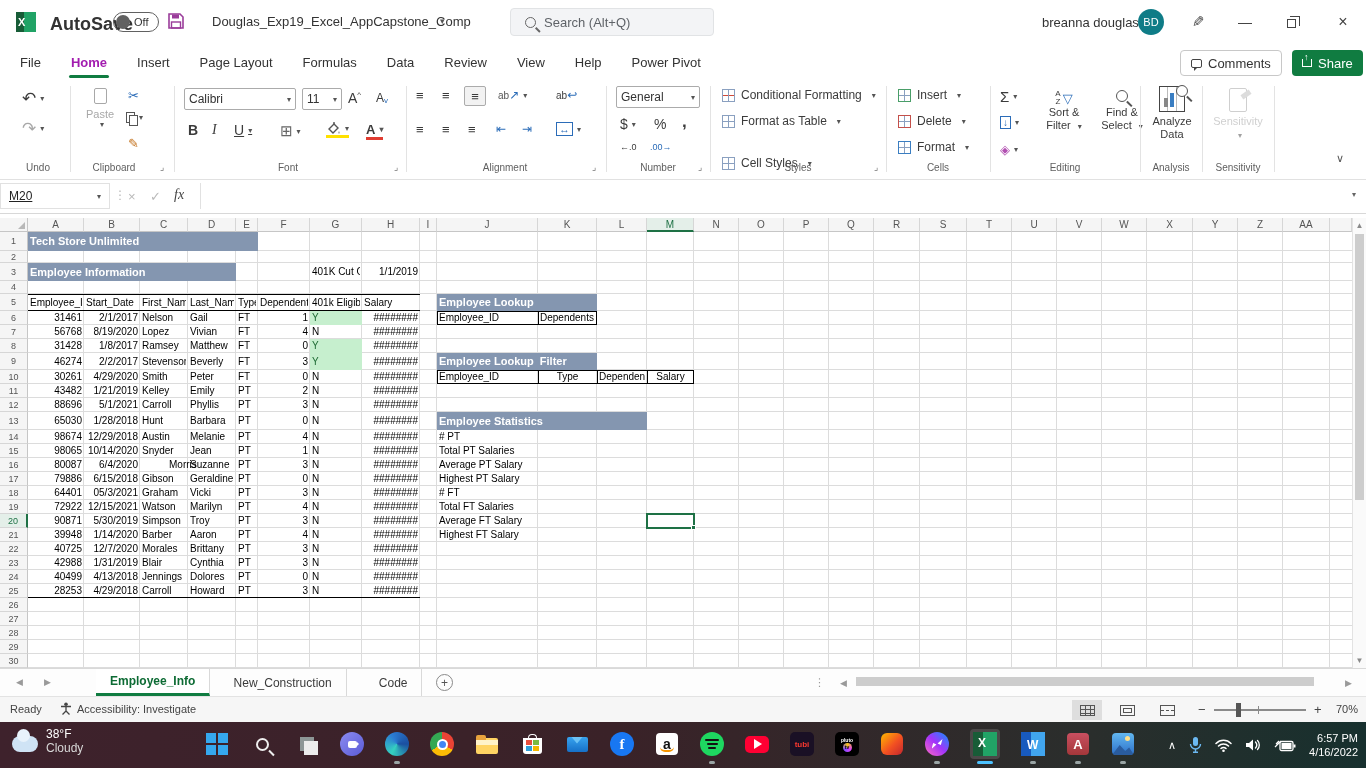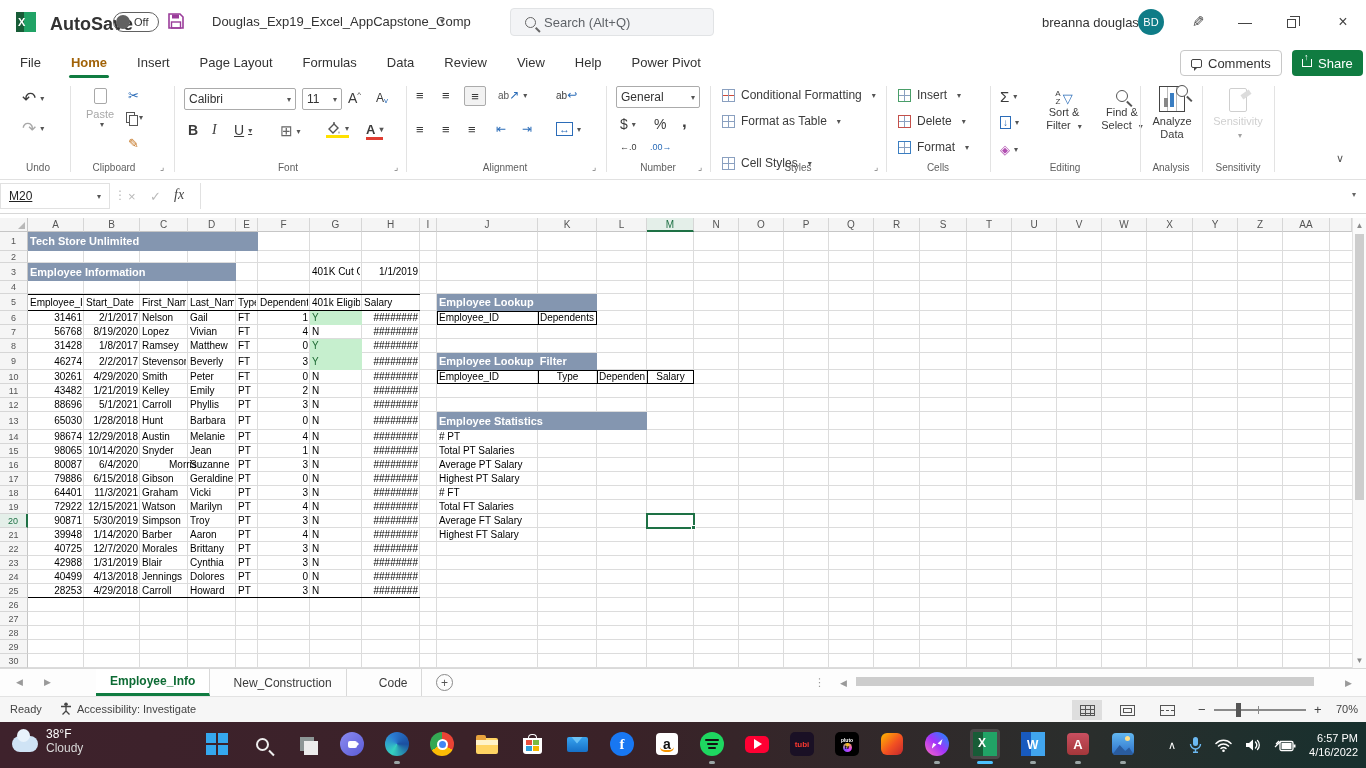--- a/index.html
+++ b/index.html
@@ -29,21 +29,21 @@
   #min-btn { left:1222px; font-size:14px; }
   #max-btn { left:1268px; }
   .restore-sq { width:9px; height:9px; border:1px solid #444; position:relative; background:#fff; margin-top:2px; }
   .restore-sq:before { content:""; position:absolute; left:2px; top:-4px; width:9px; height:9px; border:1px solid #444; border-bottom:none; border-left:none; }
   #close-btn { left:1320px; font-size:16px; }
 
   
   #ribbon-tabs { position:absolute; left:0; top:44px; width:1366px; height:36px; background:#fff; }
   #ribbon-tabs .tabs { position:absolute; left:18px; top:0; display:flex; gap:26px; height:36px; align-items:center; }
   .rtab { font-size:13px; color:#333; padding:0 2px; position:relative; height:36px; display:flex; align-items:center; }
-  .rtab.active { font-weight:bold; color:#a16207; }
+  .rtab.active { font-weight:bold; color:#a21caf; }
   .rtab.active:after { content:""; position:absolute; left:0; right:0; bottom:2px; height:3px; background:#107C41; border-radius:2px; }
   #comments-btn { position:absolute; left:1180px; top:6px; height:26px; padding:0 10px; border:1px solid #c8c8c8; border-radius:4px; display:flex; align-items:center; gap:6px; font-size:13px; color:#333; background:#fff; }
   .bubble { width:11px; height:9px; border:1.3px solid #444; border-radius:2px; position:relative; }
   .bubble:after { content:""; position:absolute; left:2px; bottom:-4px; border:2px solid transparent; border-top-color:#444; border-left-color:#444; }
   #share-btn { position:absolute; left:1292px; top:6px; height:26px; padding:0 10px; background:#107C41; border-radius:4px; display:flex; align-items:center; gap:6px; font-size:13px; color:#fff; }
   .share-arrow { width:10px; height:8px; border:1.3px solid #fff; border-top:none; position:relative; }
   .share-arrow:after { content:"↑"; position:absolute; left:1px; top:-7px; font-size:9px; color:#fff; }
 
   
   #ribbon { position:absolute; left:0; top:80px; width:1366px; height:100px; background:#fff; border-bottom:1px solid #e1e1e1; font-size:12px; color:#333; }
@@ -680,21 +680,21 @@
       <div class="cell" style="left: 364px; top: 244px; width: 54px; height: 14px; line-height: 14px; text-align: right;">########</div>
       <div class="cell" style="left: 30px; top: 258px; width: 52px; height: 14px; line-height: 14px; text-align: right;">79886</div>
       <div class="cell" style="left: 86px; top: 258px; width: 52px; height: 14px; line-height: 14px; text-align: right;">6/15/2018</div>
       <div class="cell" style="left: 142px; top: 258px; width: 44px; height: 14px; line-height: 14px; text-align: left;">Gibson</div>
       <div class="cell" style="left: 190px; top: 258px; width: 44px; height: 14px; line-height: 14px; text-align: left;">Geraldine</div>
       <div class="cell" style="left: 238px; top: 258px; width: 18px; height: 14px; line-height: 14px; text-align: left;">PT</div>
       <div class="cell" style="left: 260px; top: 258px; width: 48px; height: 14px; line-height: 14px; text-align: right;">0</div>
       <div class="cell" style="left: 312px; top: 258px; width: 48px; height: 14px; line-height: 14px; text-align: left;">N</div>
       <div class="cell" style="left: 364px; top: 258px; width: 54px; height: 14px; line-height: 14px; text-align: right;">########</div>
       <div class="cell" style="left: 30px; top: 272px; width: 52px; height: 14px; line-height: 14px; text-align: right;">64401</div>
-      <div class="cell" style="left: 86px; top: 272px; width: 52px; height: 14px; line-height: 14px; text-align: right;">11/3/2021</div>
+      <div class="cell" style="left: 86px; top: 272px; width: 52px; height: 14px; line-height: 14px; text-align: right;">05/3/2021</div>
       <div class="cell" style="left: 142px; top: 272px; width: 44px; height: 14px; line-height: 14px; text-align: left;">Graham</div>
       <div class="cell" style="left: 190px; top: 272px; width: 44px; height: 14px; line-height: 14px; text-align: left;">Vicki</div>
       <div class="cell" style="left: 238px; top: 272px; width: 18px; height: 14px; line-height: 14px; text-align: left;">PT</div>
       <div class="cell" style="left: 260px; top: 272px; width: 48px; height: 14px; line-height: 14px; text-align: right;">3</div>
       <div class="cell" style="left: 312px; top: 272px; width: 48px; height: 14px; line-height: 14px; text-align: left;">N</div>
       <div class="cell" style="left: 364px; top: 272px; width: 54px; height: 14px; line-height: 14px; text-align: right;">########</div>
       <div class="cell" style="left: 30px; top: 286px; width: 52px; height: 14px; line-height: 14px; text-align: right;">72922</div>
       <div class="cell" style="left: 86px; top: 286px; width: 52px; height: 14px; line-height: 14px; text-align: right;">12/15/2021</div>
       <div class="cell" style="left: 142px; top: 286px; width: 44px; height: 14px; line-height: 14px; text-align: left;">Watson</div>
       <div class="cell" style="left: 190px; top: 286px; width: 44px; height: 14px; line-height: 14px; text-align: left;">Marilyn</div>

